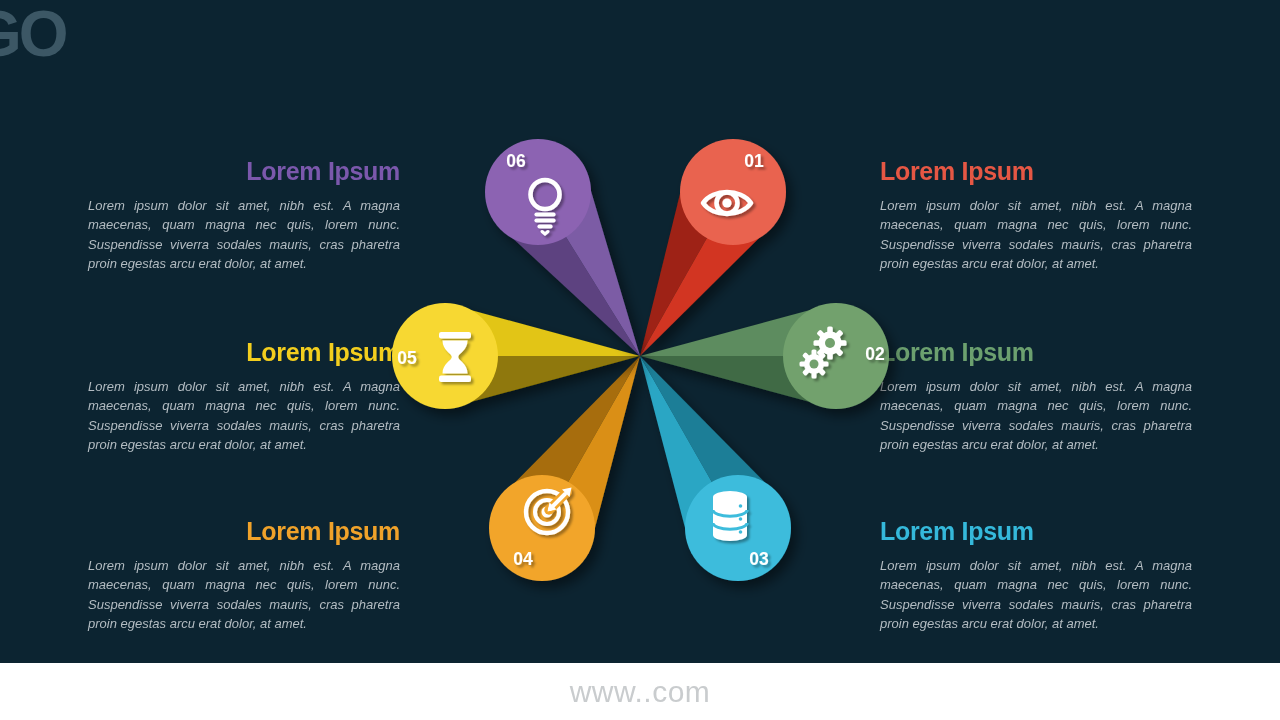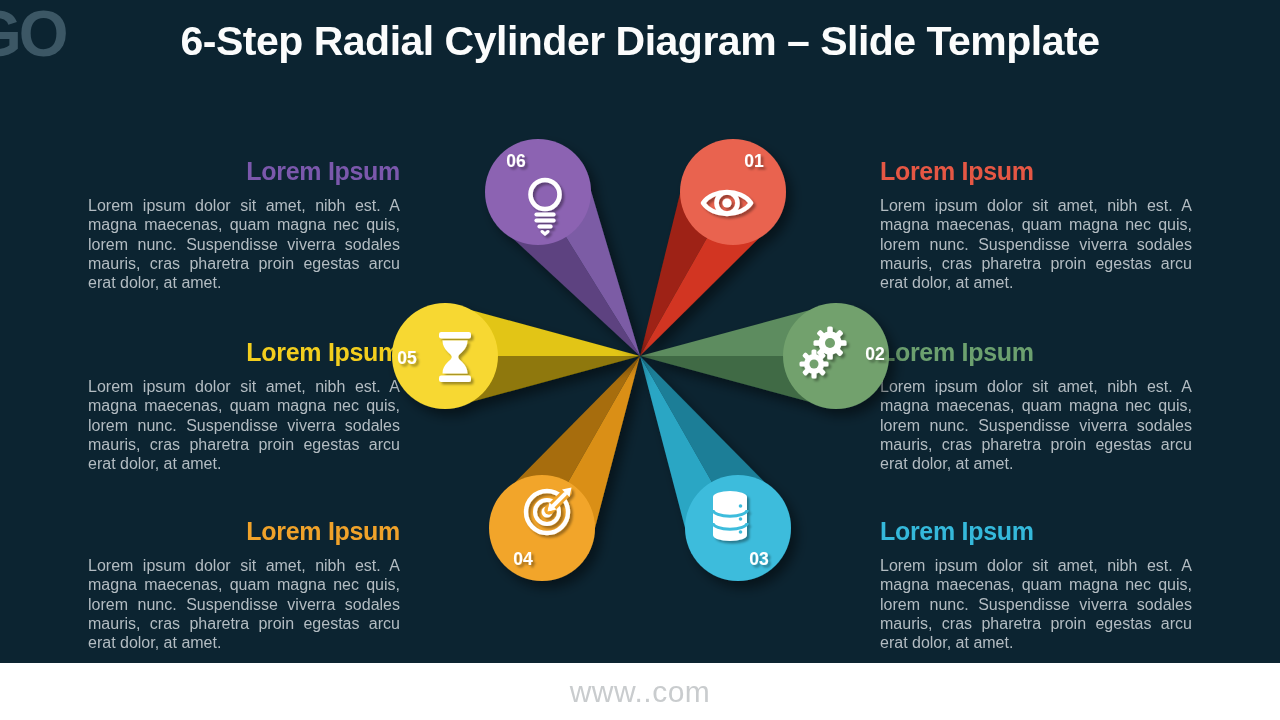--- a/index.html
+++ b/index.html
@@ -12,21 +12,21 @@
     font-size:64px;font-weight:700;letter-spacing:-3px;line-height:1;
     color:#3C5765;user-select:none;
   }
   .title{
     position:absolute;top:18px;left:0;width:100%;
     text-align:center;font-size:41px;font-weight:700;color:#FBFCFC;
     letter-spacing:-0.5px;
   }
   .tb{position:absolute;width:312px;margin-top:16px;}
   .tb h2{margin:0 0 11px 0;font-size:25px;line-height:27px;font-weight:700;letter-spacing:-0.3px;}
-  .tb p{margin:0;font-size:16px;line-height:19.3px;text-align:justify;color:#B3BCC2;}
+  .tb p{margin:0;font-size:13px;line-height:19.3px;text-align:justify;color:#B3BCC2;font-style:italic;}
   .tb.left{left:88px;}
   .tb.right{left:880px;}
   .tb.left h2{text-align:right;}
   .tb.right h2{text-align:left;}
   .row-top{top:142px;}
   .row-mid{top:323px;}
   .row-bot{top:502px;}
   #diagram-svg{position:absolute;top:0;left:0;}
   .footer{
     position:absolute;left:0;bottom:0;width:100%;height:57px;background:#FFFFFF;
@@ -36,21 +36,20 @@
   .footer .dim{color:#C9CCCE;}
   .footer .brand{color:#16303F;}
 </style>
 </head>
 <body>
 
 <div class="slide" style="background: rgb(12, 36, 49);">
 
   <div class="logo">GO</div>
 
-  <div class="title">6-Step Radial Cylinder Diagram – Slide Template</div>
 
   <div class="tb left row-top">
     <h2 style="color: rgb(123, 88, 172);">Lorem Ipsum</h2>
     <p>Lorem ipsum dolor sit amet, nibh est. A magna maecenas, quam magna nec quis, lorem nunc. Suspendisse viverra sodales mauris, cras pharetra proin egestas arcu erat dolor, at amet.</p>
   </div>
   <div class="tb left row-mid">
     <h2 style="color: rgb(243, 206, 30);">Lorem Ipsum</h2>
     <p>Lorem ipsum dolor sit amet, nibh est. A magna maecenas, quam magna nec quis, lorem nunc. Suspendisse viverra sodales mauris, cras pharetra proin egestas arcu erat dolor, at amet.</p>
   </div>
   <div class="tb left row-bot">

